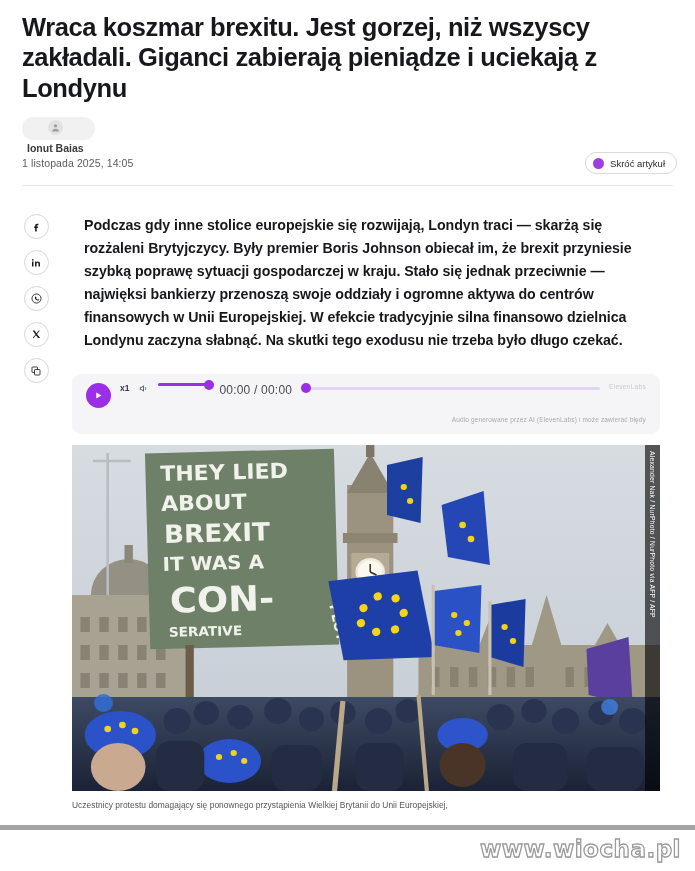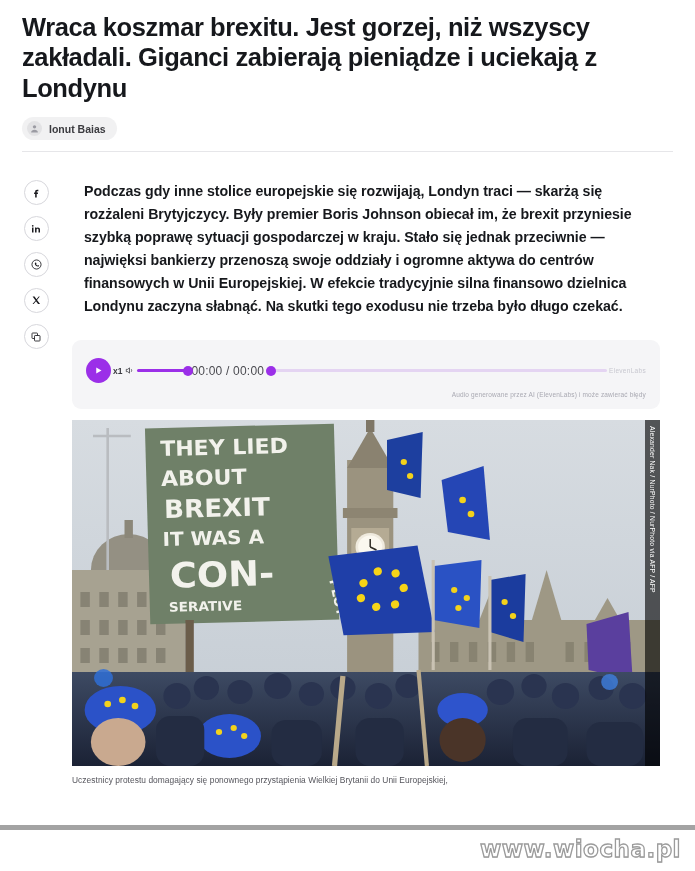--- a/index.html
+++ b/index.html
@@ -30,20 +30,21 @@
 
   .author-row {
     margin: 14px 0 0 22px;
     display: inline-flex;
     align-items: center;
     gap: 7px;
     background: #f1f1f2;
     border-radius: 14px;
     padding: 3px 11px 3px 5px;
     height: 23px;
+    flex-direction: column;
   }
   .avatar {
     width: 15px; height: 15px;
     border-radius: 50%;
     background: #e2e2e4;
     display: flex; align-items: center; justify-content: center;
     flex: none;
   }
   .avatar svg { display:block; }
   .author-name {
@@ -141,24 +142,23 @@
     border-radius: 9px;
     padding: 9px 14px 11px 14px;
   }
   .player-title {
     font-size: 8.5px;
     font-weight: 700;
     color: #1b1b1f;
     letter-spacing: 0.1px;
   }
   .player-controls {
-    margin-top: 9px;
     display: flex;
-    align-items: center;
-    gap: 2px;
+    align-items: flex-start;
+    gap: 9px;
   }
   .play-btn {
     width: 25px; height: 25px;
     border-radius: 50%;
     background: #9b2fe8;
     display: flex; align-items: center; justify-content: center;
     cursor: pointer;
     flex: none;
   }
   .speed-label {
@@ -291,20 +291,27 @@
   <div class="author-row">
     <span class="avatar">
       <svg width="9" height="9" viewBox="0 0 16 16" fill="#9b9ba3">
           <circle cx="8" cy="5" r="3"></circle>
           <path d="M2 15c0-3.3 2.7-5 6-5s6 1.7 6 5z"></path>
         </svg>
     </span>
     <span class="author-name">Ionut Baias</span>
   </div>
 
+  <div class="meta-row">
+    <span class="date-text">1 listopada 2025, 14:05</span>
+    <button class="shorten-btn">
+      <span class="shorten-dot"></span>
+      <span class="shorten-label">Skróć artykuł</span>
+    </button>
+  </div>
 
   <div class="hr-top"></div>
 
   <div class="body-wrap">
 
     <div class="share-col">
       <a class="share-btn">
         <svg width="12" height="12" viewBox="0 0 24 24" fill="currentColor">
             <path d="M14.5 8.5h2.2V5.6h-2.6c-2.4 0-3.8 1.4-3.8 3.8v1.7H8.2v2.9h2.1V21h3.1v-7h2.3l.4-2.9h-2.7V9.7c0-.8.3-1.2 1.1-1.2z"></path>
           </svg>

